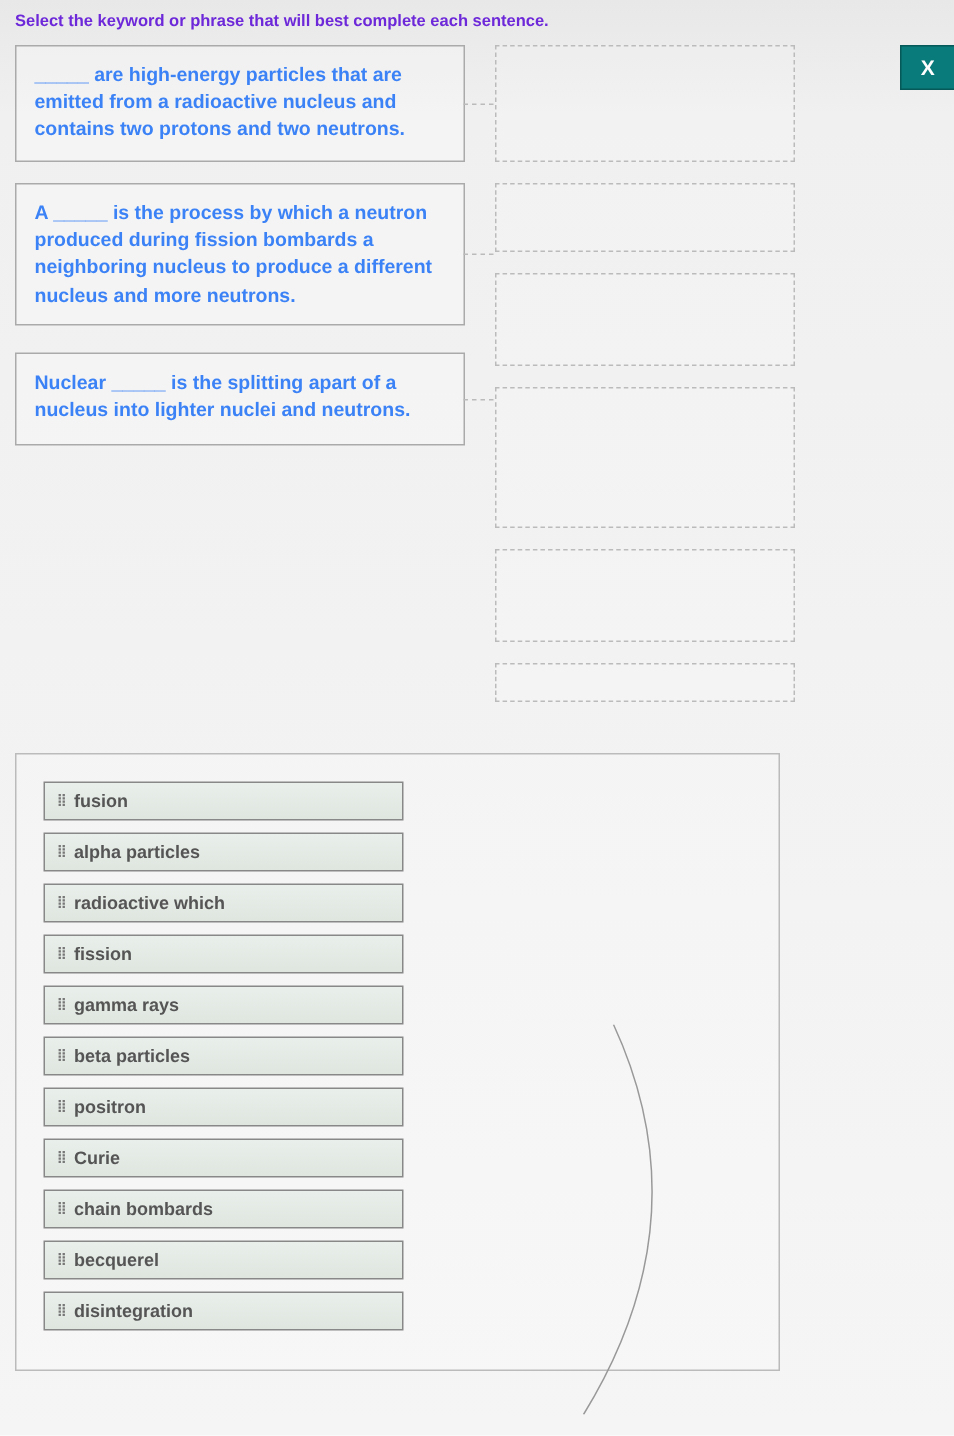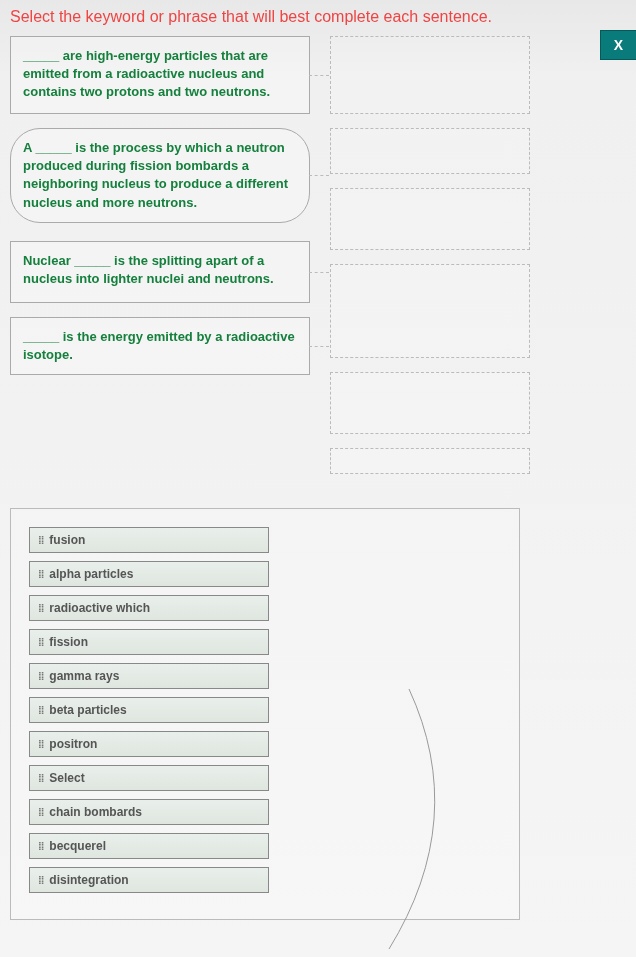--- a/index.html
+++ b/index.html
@@ -6,43 +6,43 @@
   body {
     width: 636px;
     height: 957px;
     background: linear-gradient(to bottom, #e8e8e8 0%, #f0f0f0 8%, #f5f5f5 100%);
     font-family: Arial, Helvetica, sans-serif;
     color: #555;
     position: relative;
     overflow: hidden;
   }
   .instruction {
-    font-size: 16px;
-    font-weight: normal;
-    color: #ef4444;
+    font-size: 11px;
+    font-weight: bold;
+    color: #6d28d9;
     padding: 8px 10px 10px 10px;
   }
   .content-wrap {
     position: relative;
     padding: 0 10px;
   }
   .columns {
     display: flex;
     gap: 20px;
   }
   .left-col { width: 300px; }
   .right-col { width: 200px; padding-top: 0; }
   .question-box {
     border: 1px solid #aaa;
     background: rgba(255,255,255,0.25);
     padding: 10px 12px;
     margin-bottom: 14px;
     font-size: 13px;
     font-weight: bold;
-    color: #15803d;
+    color: #3b82f6;
     line-height: 1.4;
     position: relative;
   }
   .question-box::after {
     content: "";
     position: absolute;
     right: -20px;
     top: 50%;
     width: 20px;
     height: 1px;
@@ -112,23 +112,22 @@
 <div class="instruction">Select the keyword or phrase that will best complete each sentence.</div>
 
 <div class="close-btn">
   <span>X</span>
 </div>
 
 <div class="content-wrap">
   <div class="columns">
     <div class="left-col" id="questions-col">
         <div class="question-box" style="min-height: 78px;">_____ are high-energy particles that are emitted from a radioactive nucleus and contains two protons and two neutrons.</div>
-        <div class="question-box" style="min-height: 94px; border-radius: 30px;">A _____ is the process by which a neutron produced during fission bombards a neighboring nucleus to produce a different nucleus and more neutrons.</div>
+        <div class="question-box" style="min-height: 94px;">A _____ is the process by which a neutron produced during fission bombards a neighboring nucleus to produce a different nucleus and more neutrons.</div>
         <div class="question-box" style="min-height: 62px; margin-top: 18px;">Nuclear _____ is the splitting apart of a nucleus into lighter nuclei and neutrons.</div>
-        <div class="question-box" style="min-height: 46px;">_____ is the energy emitted by a radioactive isotope.</div>
       </div>
     <div class="right-col" id="drops-col">
         <div class="drop-target" style="height: 78px;"></div>
         <div class="drop-target" style="height: 46px;"></div>
         <div class="drop-target" style="height: 62px;"></div>
         <div class="drop-target" style="height: 94px;"></div>
         <div class="drop-target" style="height: 62px;"></div>
         <div class="drop-target" style="height: 26px;"></div>
       </div>
   </div>
@@ -160,21 +159,21 @@
       <div class="answer-chip">
         <span class="drag-handle">⁞⁞</span>
         <span>beta particles</span>
       </div>
       <div class="answer-chip">
         <span class="drag-handle">⁞⁞</span>
         <span>positron</span>
       </div>
       <div class="answer-chip">
         <span class="drag-handle">⁞⁞</span>
-        <span>Select</span>
+        <span>Curie</span>
       </div>
       <div class="answer-chip">
         <span class="drag-handle">⁞⁞</span>
         <span>chain bombards</span>
       </div>
       <div class="answer-chip">
         <span class="drag-handle">⁞⁞</span>
         <span>becquerel</span>
       </div>
       <div class="answer-chip">

